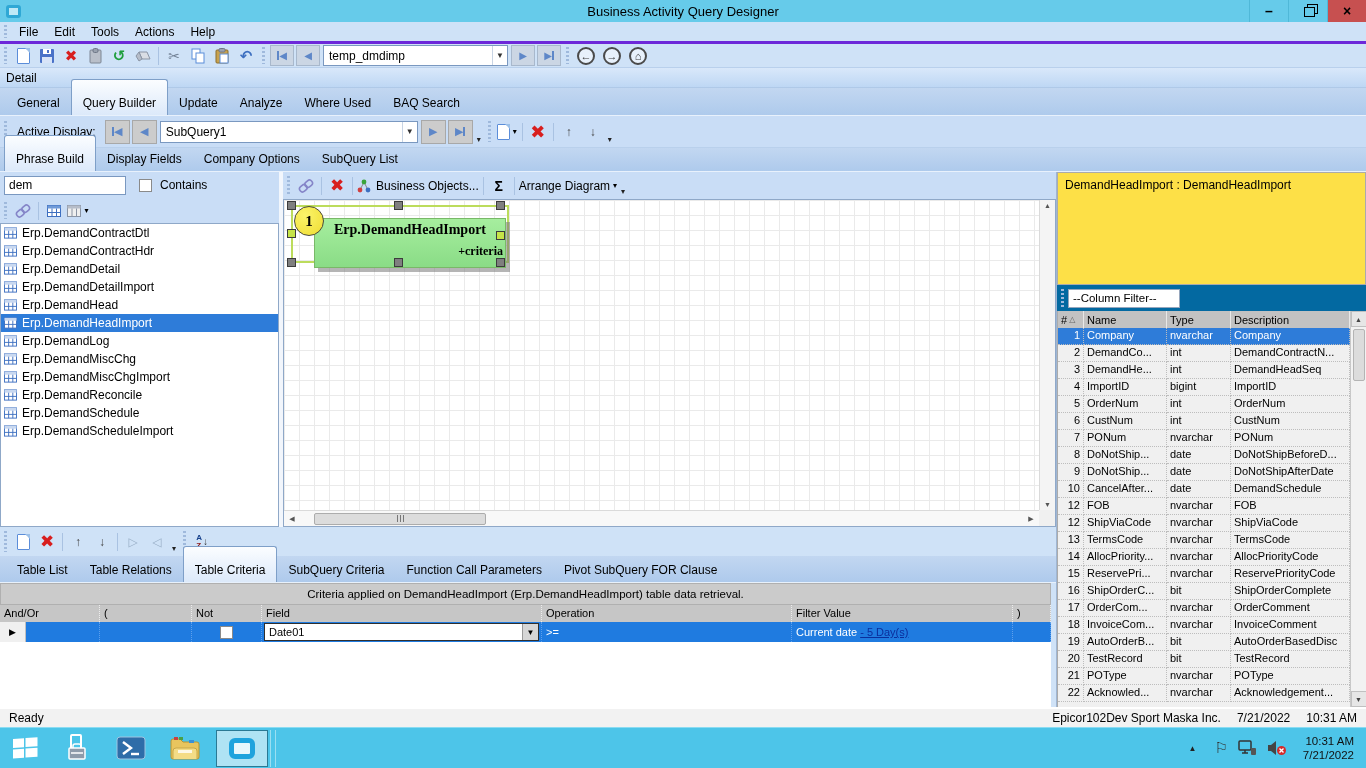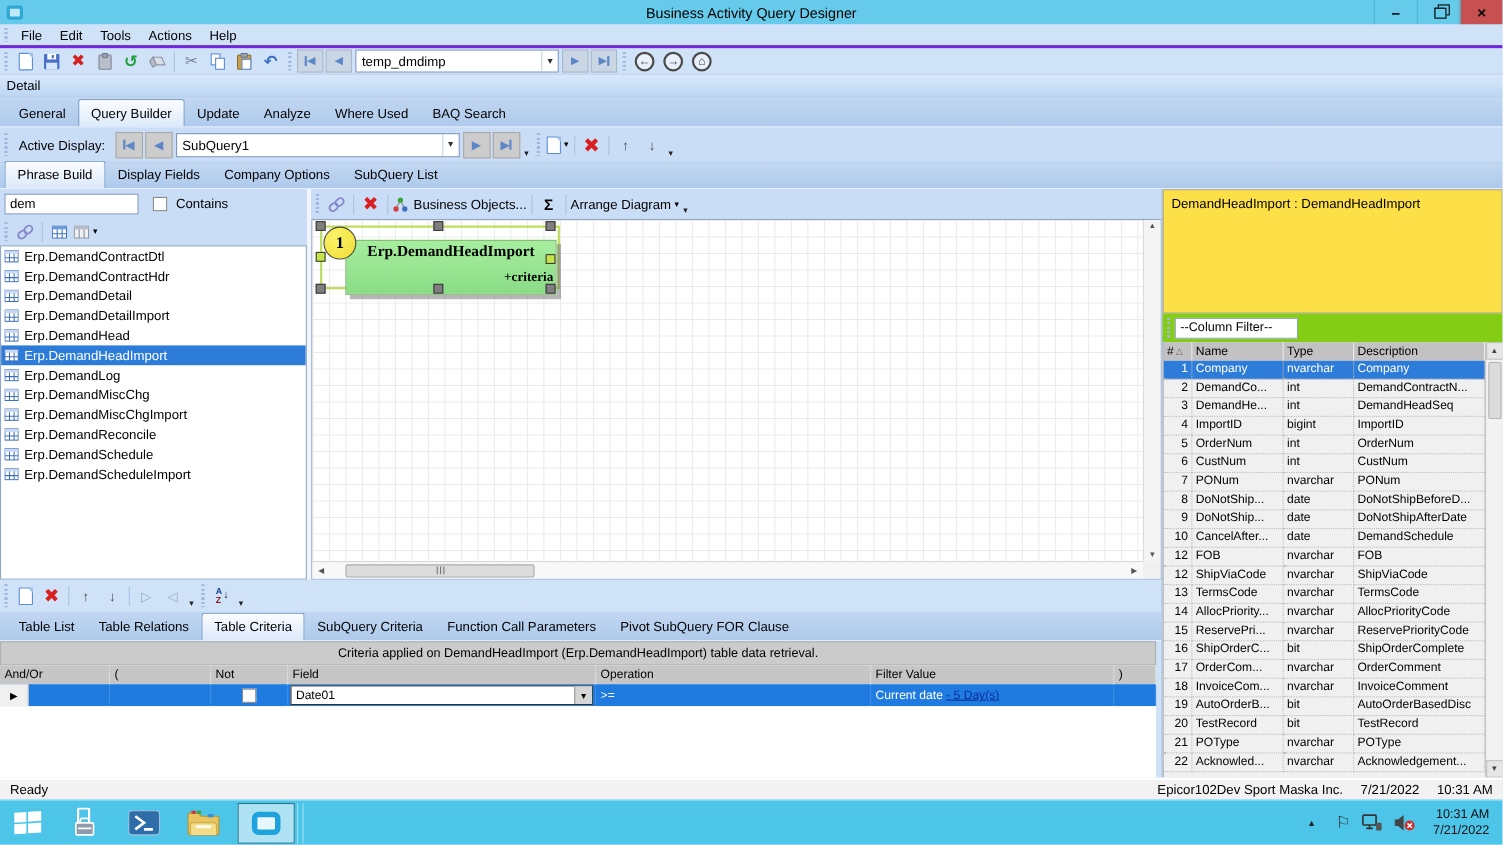--- a/index.html
+++ b/index.html
@@ -38,21 +38,21 @@
   .overflow { font-size:8px; color:#222; margin:0 3px; align-self:flex-end; padding-bottom:3px; }
 
   
   .detail-bar { height:20px; flex:0 0 20px; background:linear-gradient(180deg,#D9E8FA,#BED7F4); padding:3px 6px; border-bottom:1px solid #AFC9E8; }
 
   
   .tabstrip { display:flex; align-items:flex-end; background:linear-gradient(180deg,#C2D7F1,#AECAEC); border-bottom:1px solid #E8F1FC; }
   .tabs1 { height:28px; flex:0 0 28px; padding:0 6px; }
   .tabs2 { height:24px; flex:0 0 24px; padding:0 4px; }
   .tab { padding:4px 11px 5px; white-space:nowrap; }
-  .tab.active { background:linear-gradient(180deg,#FBFDFF,#DCE9FA); border:1px solid #7E9FC8; border-bottom:none; border-radius:3px 3px 0 0; padding-top:5px;margin-top:31px; }
+  .tab.active { background:linear-gradient(180deg,#FBFDFF,#DCE9FA); border:1px solid #7E9FC8; border-bottom:none; border-radius:3px 3px 0 0; padding-top:16px;margin-top:31px; }
 
   
   .subquery-bar { height:32px; flex:0 0 32px; background:#C9DDF6; display:flex; align-items:center; border-bottom:1px solid #B9D0EC; }
   .sq-nav { width:25px; height:24px; background:#CCCCCC; border:1px solid #A8A8A8; display:flex; align-items:center; justify-content:center; color:#5E87C8; font-size:11px; margin:0 1px; }
   .doc-icon { width:13px; height:16px; background:#fff; border:1px solid #5B8DD9; border-radius:1px 4px 1px 1px; position:relative; }
   .doc-icon::after { content:''; position:absolute; right:-1px; top:-1px; border-style:solid; border-width:0 5px 5px 0; border-color:transparent #9CC0E8 transparent transparent; }
 
   
   .content { flex:1; display:flex; min-height:0; }
   .left-col { flex:1; display:flex; flex-direction:column; min-width:0; }
@@ -118,21 +118,21 @@
 
   
   .az { display:flex; align-items:center; gap:1px; }
   .az .letters { display:flex; flex-direction:column; font-size:8px; font-weight:bold; line-height:8px; }
   .az .letters .a { color:#16418C; } .az .letters .z { color:#8C1616; }
   .az .arr { color:#333; font-size:10px; font-weight:bold; }
 
   
   .right-panel { width:310px; flex:0 0 310px; display:flex; flex-direction:column; background:#CFE2F7; border-left:1px solid #9FB6D4; }
   .prop-header { height:113px; flex:0 0 113px; background:#fde047; border:1px solid #ABABAB; padding:5px 7px; font-size:12px; }
-  .filter-row { height:26px; flex:0 0 26px; background:#84cc16; display:flex; align-items:center; }
+  .filter-row { height:26px; flex:0 0 26px; background:#0369a1; display:flex; align-items:center; }
   .filter-input { width:112px; height:19px; border:1px solid #96A6BC; padding:0 4px; font-size:11.5px; font-family:inherit; }
   .prop-grid { flex:1; display:flex; min-height:0; background:#F0F0F0; border-left:1px solid #ABABAB; }
   .pg-body { flex:1; display:flex; flex-direction:column; min-width:0; }
   .pg-header { display:flex; height:17px; background:#C2C2C2; font-size:11px; flex:0 0 17px; }
   .pg-header .hc { border-right:1px solid #E8E8E8; padding:2px 3px; display:flex; align-items:center; white-space:nowrap; overflow:hidden; }
   .sort-tri { font-size:8px; color:#666; margin-left:2px; }
   .pg-row { display:flex; height:17px; flex:0 0 17px; background:#F0F0F0; font-size:11px; }
   .pg-row .dc { border-right:1px dotted #BDBDBD; border-bottom:1px dotted #BDBDBD; padding:1px 3px; white-space:nowrap; overflow:hidden; }
   .pg-row.active { background:#2E7CD9; color:#fff; }
   .pc-num { width:26px; flex:0 0 26px; text-align:right; }

